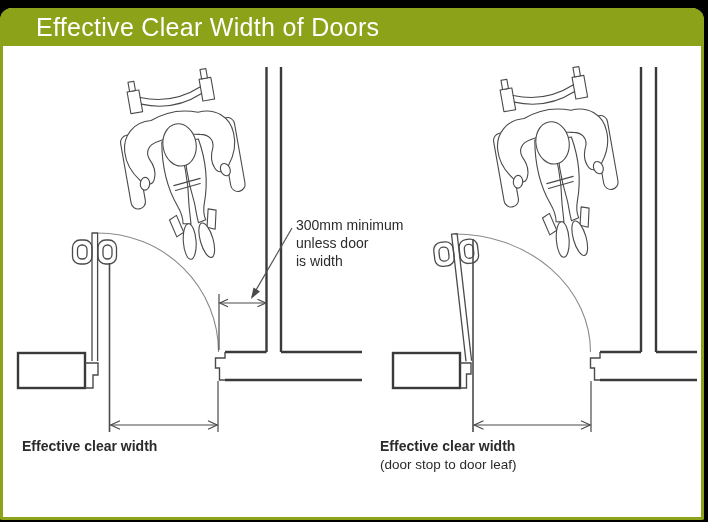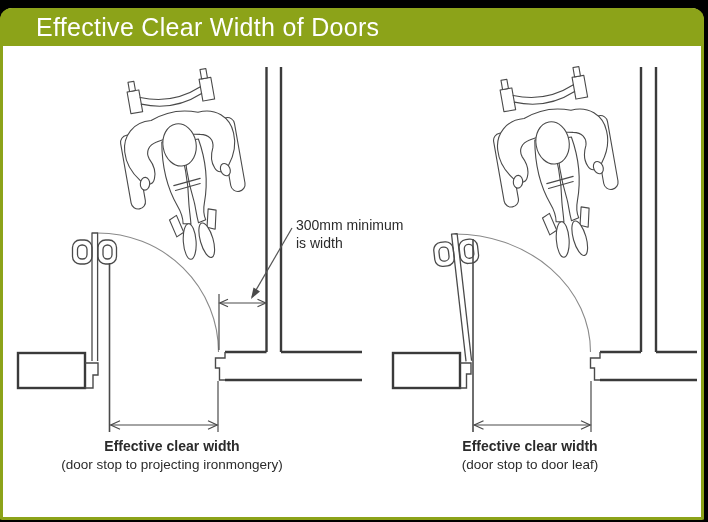--- a/index.html
+++ b/index.html
@@ -34,21 +34,21 @@
   .header-title{
     position:absolute;left:36px;top:0;height:38px;line-height:39px;
     color:#ffffff;font-size:25px;font-weight:300;letter-spacing:0.3px;
     white-space:nowrap;
   }
   .artwork{position:absolute;left:0;top:0;width:708px;height:522px;pointer-events:none;}
   .note{
     position:absolute;left:296px;top:216px;width:140px;
     color:var(--text);font-size:14px;line-height:18px;
   }
-  .caption{position:absolute;top:437px;color:var(--text);text-align:center;}
+  .caption{position:absolute;top:437px;color:var(--text);}
   .caption .l1{font-weight:bold;font-size:14px;line-height:19px;}
   .caption .l2{font-size:13.5px;line-height:17px;}
   .caption.left{left:22px;width:300px;}
   .caption.right{left:380px;width:300px;}
 </style>
 </head>
 <body>
 
 <div class="stage">
   <div class="frame"></div>
@@ -155,24 +155,24 @@
         <line x1="591" y1="381" x2="591" y2="432"></line>
         <line x1="474" y1="425" x2="590.3" y2="425"></line>
         <polyline points="483.5,420.8 474.2,425 483.5,429.2"></polyline>
         <polyline points="581,420.8 590.2,425 581,429.2"></polyline>
       </g>
     </g>
   </svg>
 
   <div class="note">
     <div>300mm minimum</div>
+    <div>unless door</div>
     <div>is width</div>
   </div>
 
   <div class="caption left">
     <div class="l1">Effective clear width</div>
-    <div class="l2">(door stop to projecting ironmongery)</div>
   </div>
   <div class="caption right">
     <div class="l1">Effective clear width</div>
     <div class="l2">(door stop to door leaf)</div>
   </div>
 </div>
 
 </body></html>

